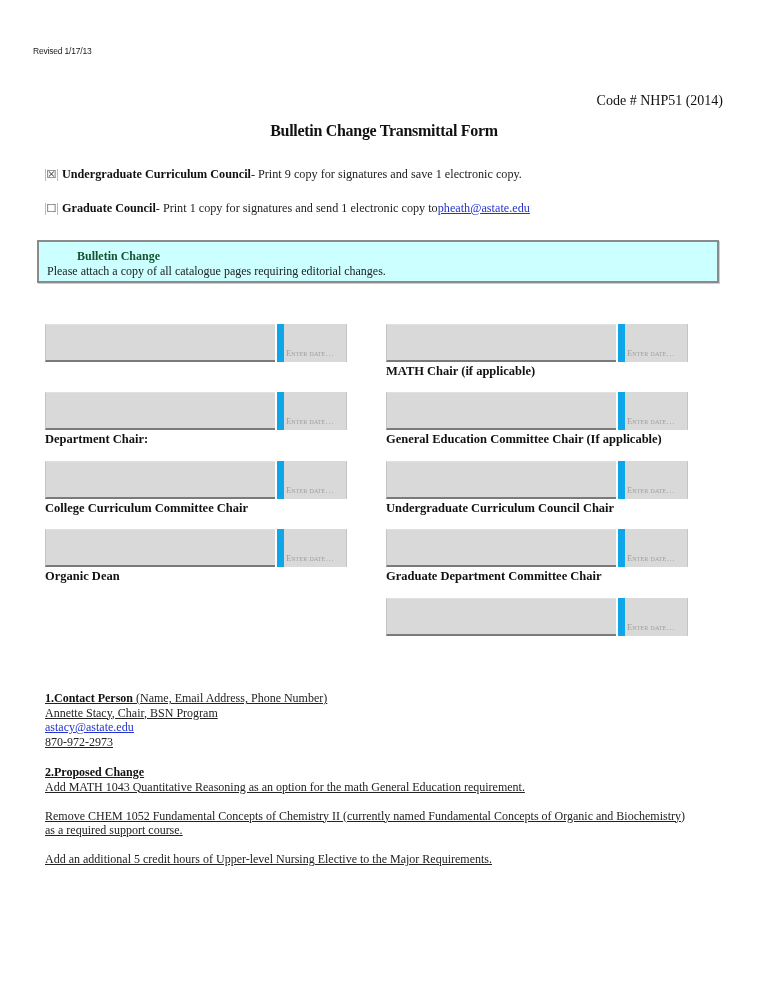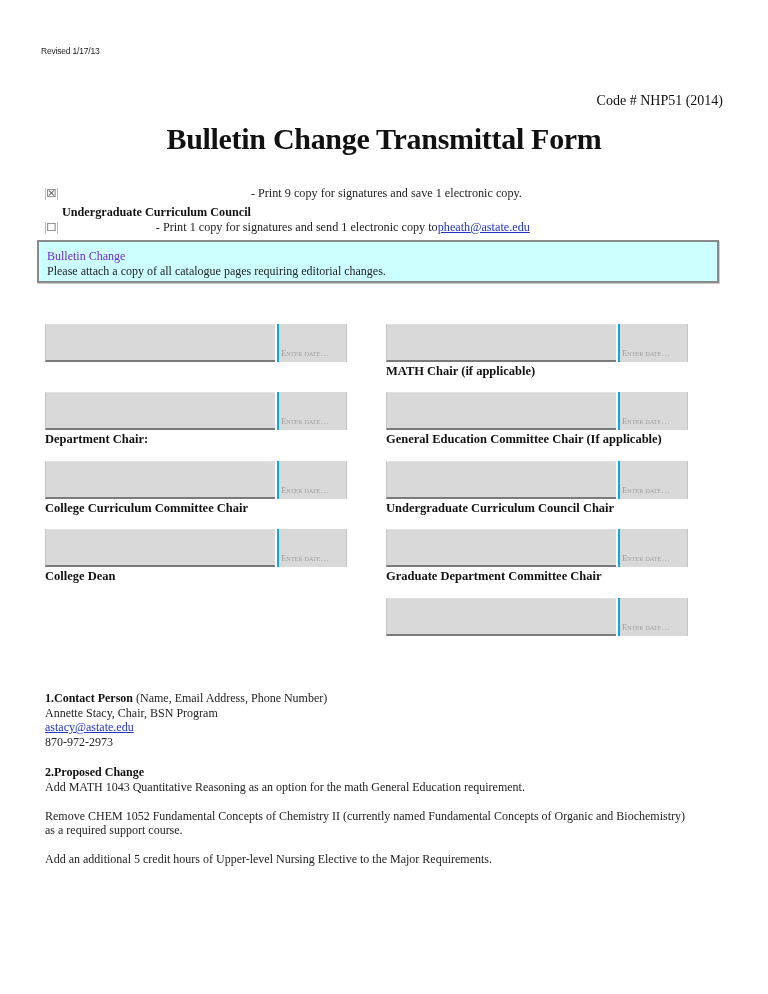--- a/index.html
+++ b/index.html
@@ -2,78 +2,78 @@
 <html><head>
   <meta charset="utf-8">
   <style>
     html, body { margin: 0; padding: 0; background: #ffffff; }
     body {
       width: 768px; height: 994px; position: relative; overflow: hidden;
       font-family: "DejaVu Serif", "Liberation Serif", serif;
       color: #111;
     }
     .revised {
-      position: absolute; left: 41px; top: 46px;
+      position: absolute; left: 33px; top: 46px;
       font-family: "Liberation Sans", sans-serif; font-size: 8.5px; color: #222;
       letter-spacing: -0.2px;
     }
     .code {
       position: absolute; right: 45px; top: 93px;
       font-family: "Liberation Serif", serif; font-size: 14px; color: #111;
     }
     .code .code-val { font-size: 14px; }
     .title {
       position: absolute; left: 0; width: 768px; top: 122px; text-align: center;
-      font-family: "Liberation Serif", serif; font-weight: bold; font-size: 30px; color: #111;
+      font-family: "Liberation Serif", serif; font-weight: bold; font-size: 16px; color: #111;
       letter-spacing: -0.3px;
     }
     .council-line {
       position: absolute; left: 45px;
       font-family: "Liberation Serif", serif; font-size: 12.2px; color: #222;
       display: flex; align-items: center; white-space: nowrap;
     }
     .council-line .cb {
       display: inline-block; width: 11px; height: 12px; border-left: 1px solid #bbb; border-right: 1px solid #bbb;
       margin-right: 4px; font-size: 11px; line-height: 12px; text-align: center; color: #333;
       font-family: "DejaVu Sans", sans-serif;
     }
-    .council-line b { font-weight: bold; color: #111; margin-top: 38px; }
+    .council-line b { font-weight: bold; color: #111; }
     .council-line a { color: #1a0dab; text-decoration: underline; color: #2233cc; }
     .bulletin-box {
       position: absolute; left: 37px; top: 240px; width: 682px; height: 43px;
       background: #ccffff; border: 2px solid #8a8a8a; box-sizing: border-box;
       padding: 7px 8px;
       font-family: "Liberation Serif", serif; font-size: 12px; color: #222;
       box-shadow: 1px 1px 0 #cfcfcf;
     }
-    .bulletin-box .bb-title { font-weight: normal; color: #6d28d9; line-height: 15px; }
+    .bulletin-box .bb-title { font-weight: bold; color: #14532d; line-height: 15px; margin-left: 30px; }
     .bulletin-box .bb-text { line-height: 15px; }
     .sig {
       position: absolute; width: 310px;
     }
     .sig .fields { display: flex; height: 38px; }
     .sig .name-field {
       width: 230px; height: 38px; background: #d9d9d9; box-sizing: border-box;
       border-left: 1px solid #c4c4c4; border-top: 1px solid #e0e0e0;
       border-bottom: 2px solid #7a7a7a; position: relative;
     }
     .sig .date-field {
       width: 70px; height: 38px; margin-left: 2px; background: #d9d9d9; box-sizing: border-box;
-      border-left: 2px solid #0ea5e9; border-right: 1px solid #c4c4c4;
+      border-left: 7px solid #0ea5e9; border-right: 1px solid #c4c4c4;
       display: flex; align-items: flex-end; justify-content: flex-start; padding: 0 0 4px 2px;
       font-family: "Liberation Serif", serif; font-size: 8.5px; color: #a0a0a0;
       font-variant: small-caps; letter-spacing: 0.1px; white-space: nowrap; overflow: hidden;
     }
     .sig .label {
       font-family: "Liberation Serif", serif; font-weight: bold; font-size: 12.5px; color: #111;
       margin-top: 2px; white-space: nowrap;
     }
     .section {
       position: absolute; left: 45px;
-      font-family: "Liberation Serif", serif; font-size: 12px; color: #222; line-height: 14.5px;
+      font-family: "Liberation Serif", serif; font-size: 12px; color: #222; line-height: 14.5px; text-decoration: underline;
     }
     .section b { color: #111; }
     .section a { color: #2233cc; text-decoration: underline; }
     .section p { margin: 0; }
     .section .gap { height: 14.5px; }
   </style>
 </head>
 <body>
 
 <div class="revised">Revised 1/17/13</div>
@@ -124,21 +124,21 @@
     <div class="date-field">Enter date…</div>
   </div>
   <div class="label">College Curriculum Committee Chair</div>
 </div>
 
 <div class="sig" style="left:45px; top:529px;">
   <div class="fields">
     <div class="name-field"></div>
     <div class="date-field">Enter date…</div>
   </div>
-  <div class="label">College Dean</div>
+  <div class="label">Organic Dean</div>
 </div>
 
 <div class="sig" style="left:386px; top:324px;">
   <div class="fields">
     <div class="name-field"></div>
     <div class="date-field">Enter date…</div>
   </div>
   <div class="label">MATH Chair (if applicable)</div>
 </div>
 

